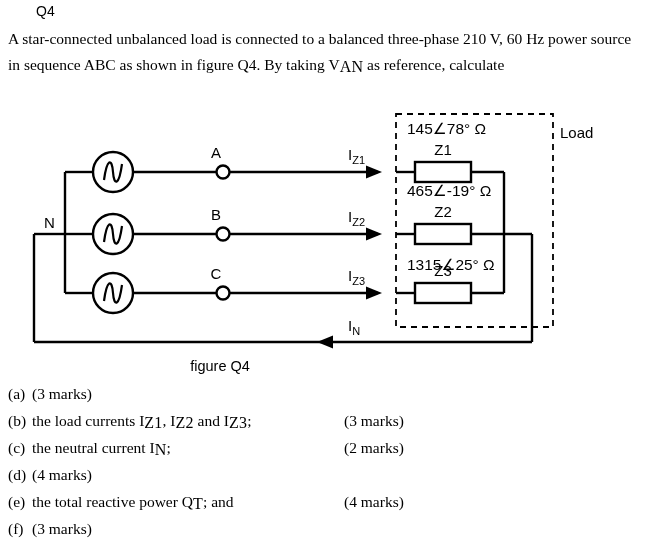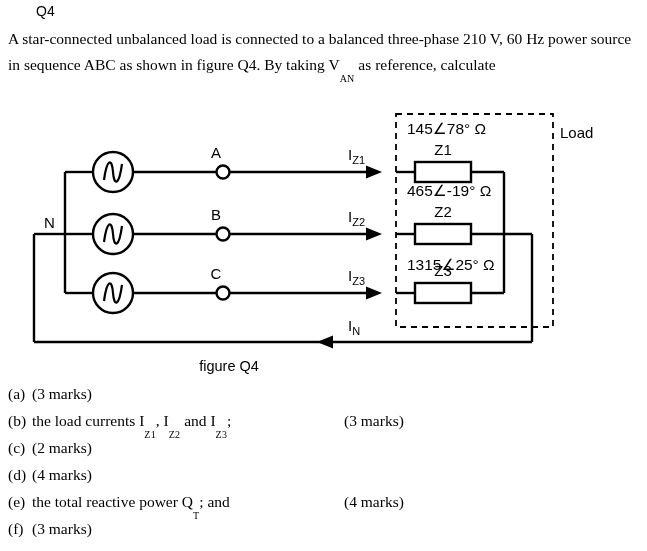--- a/index.html
+++ b/index.html
@@ -33,38 +33,38 @@
   .stem {
     position: absolute;
     left: 8px;
     top: 26px;
     width: 632px;
     font-family: "Liberation Serif", serif;
     font-size: 15.5px;
     line-height: 26px;
   }
   sub.sm {
-    font-size: 10px;
+    font-size: 16px;
     vertical-align: baseline;
     position: relative;
-    top: 12px;
+    top: 2px;
     letter-spacing: 0.2px;
   }
   
   .circuit {
     position: absolute;
     left: 0;
     top: 100px;
     width: 647px;
     height: 250px;
   }
   
   .figcap {
     position: absolute;
-    left: 9px;
+    left: 0;
     top: 358px;
     width: 440px;
     text-align: center;
     font-family: "Liberation Sans", sans-serif;
     font-size: 14.5px;
   }
   
   .parts {
     position: absolute;
     left: 8px;
@@ -185,20 +185,21 @@
     </div>
 
     <div class="part-row">
       <span class="part-tag">(b)</span>
       <span class="part-text"><span>the load currents I</span><sub class="sm">Z1</sub><span>, I</span><sub class="sm">Z2</sub><span> and I</span><sub class="sm">Z3</sub><span>;</span></span>
       <span class="part-marks">(3 marks)</span>
     </div>
 
     <div class="part-row">
       <span class="part-tag">(c)</span>
+      <span class="part-text"><span>the neutral current I</span><sub class="sm">N</sub><span></span><sub class="sm"></sub><span></span><sub class="sm"></sub><span>;</span></span>
       <span class="part-marks">(2 marks)</span>
     </div>
 
     <div class="part-row">
       <span class="part-tag">(d)</span>
       <span class="part-marks">(4 marks)</span>
     </div>
 
     <div class="part-row">
       <span class="part-tag">(e)</span>

